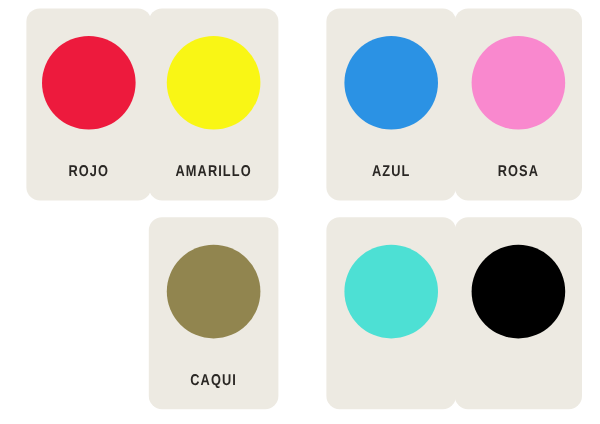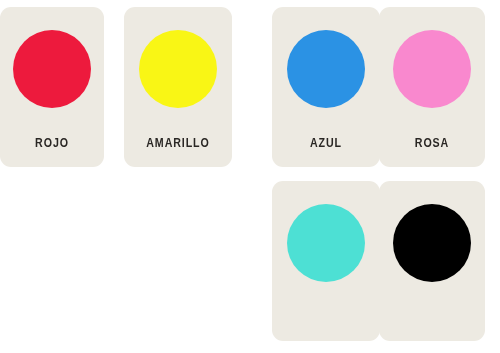--- a/index.html
+++ b/index.html
@@ -25,21 +25,21 @@
     position: absolute;
     width: 104px;
     height: 160px;
     background: #EDEAE2;
     border-radius: 11px;
     box-sizing: border-box;
     overflow: hidden;
   }
 
   
-  .col-0 { left: 0; }
+  .col-0 { left: 22px; }
   .col-1 { left: 124px; }
   .col-2 { left: 272px; }
   .col-3 { left: 379px; }
 
   
   .row-0 { top: 7px; }
   .row-1 { top: 181px; }
 
   
   .card.col-1 { width: 108px; }
@@ -108,20 +108,26 @@
   </div>
 
   <div class="card row-0 col-3" style="background: rgb(237, 234, 226);">
     <div class="swatch-wrap">
       <span class="swatch" style="background: rgb(249, 136, 206);"></span>
     </div>
     <div class="card-label" style="color: rgb(42, 39, 36);">ROSA</div>
   </div>
 
 
+  <div class="card row-1 col-1" style="background: rgb(237, 234, 226);">
+    <div class="swatch-wrap">
+      <span class="swatch" style="background: rgb(145, 133, 79);"></span>
+    </div>
+    <div class="card-label" style="color: rgb(42, 39, 36);">CAQUI</div>
+  </div>
 
   <div class="card row-1 col-2" style="background: rgb(237, 234, 226);">
     <div class="swatch-wrap">
       <span class="swatch" style="background: rgb(77, 224, 212);"></span>
     </div>
 
   </div>
 
   <div class="card row-1 col-3" style="background: rgb(237, 234, 226);">
     <div class="swatch-wrap">

